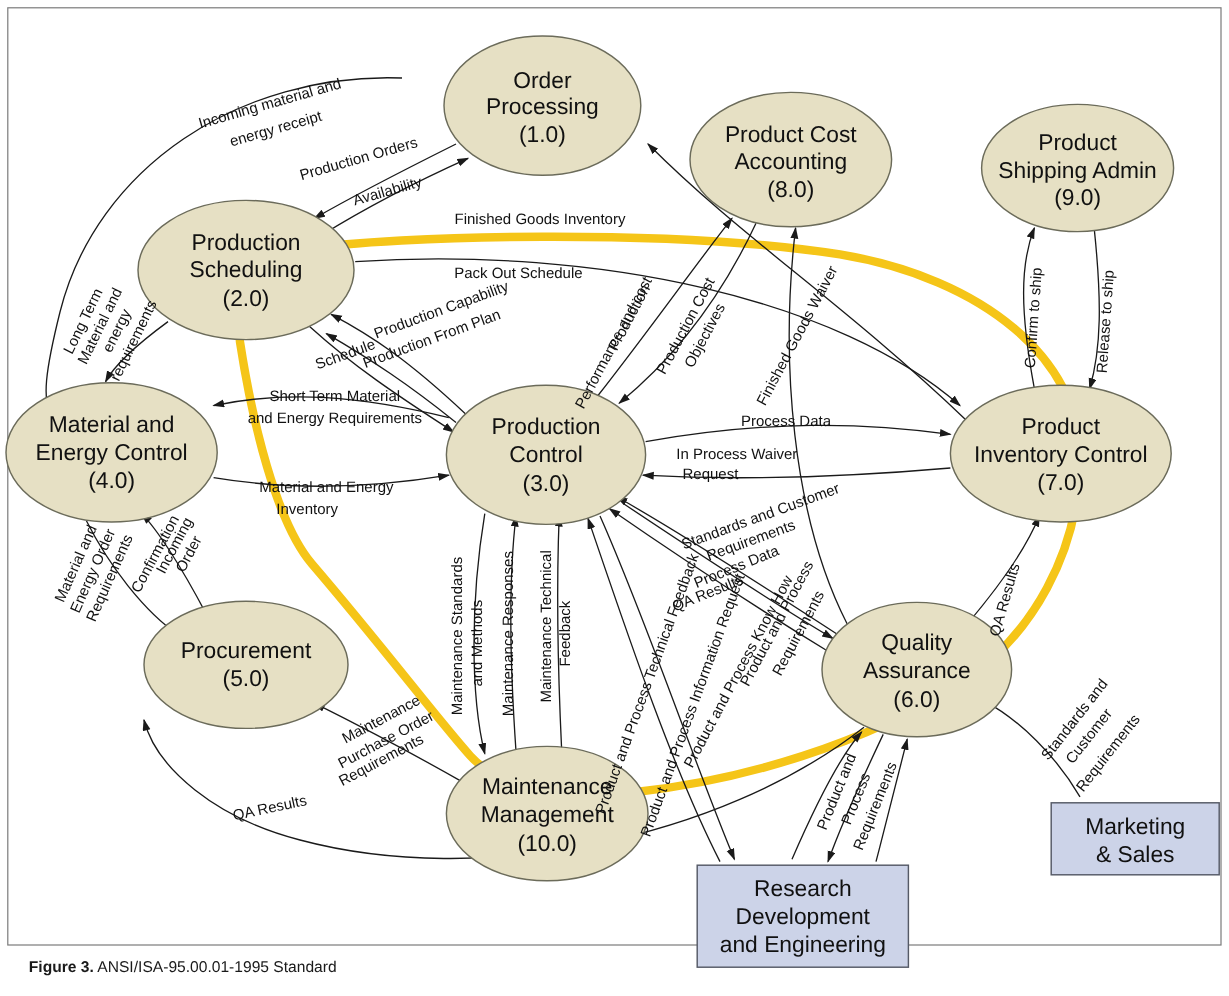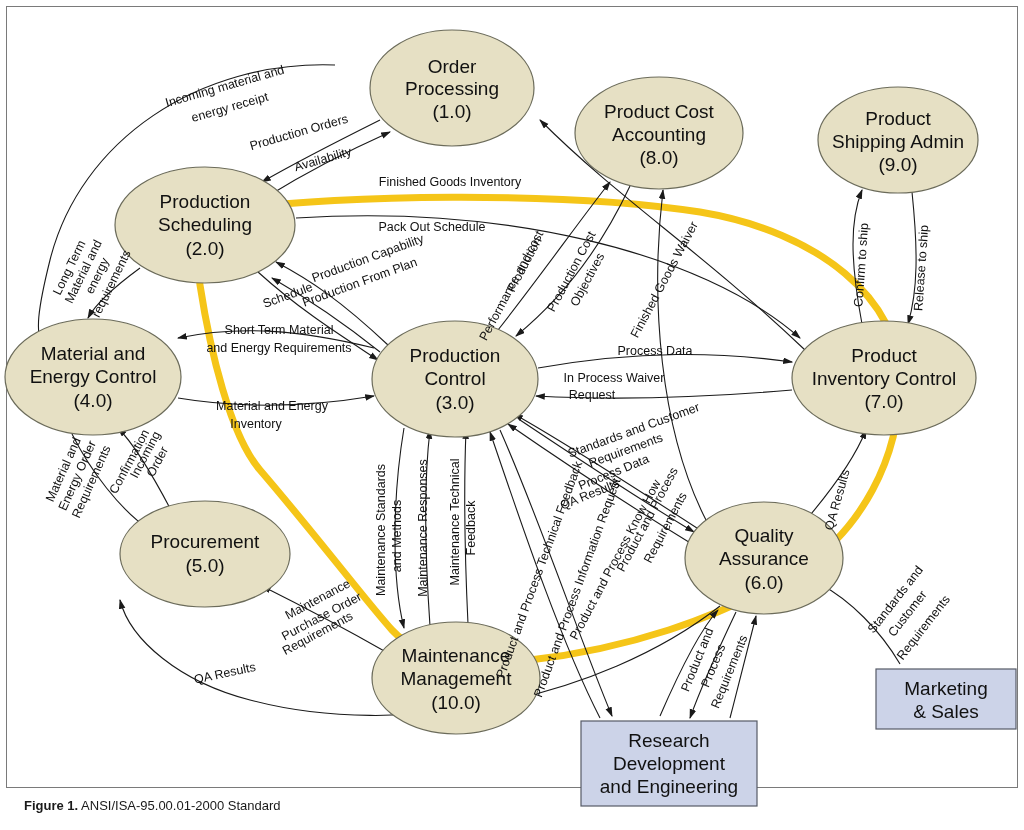--- a/index.html
+++ b/index.html
@@ -344,15 +344,15 @@
       <text class="flow-label" x="698" y="660" transform="rotate(-68 698 660)">Product and</text>
       <text class="flow-label" x="714" y="666" transform="rotate(-68 714 666)">Process</text>
       <text class="flow-label" x="730" y="672" transform="rotate(-68 730 672)">Requirements</text>
 
       <text class="flow-label" x="648" y="520" transform="rotate(-62 648 520)">Product and Process</text>
       <text class="flow-label" x="666" y="528" transform="rotate(-62 666 528)">Requirements</text>
     </g>
   </svg>
 
   <div class="caption">
-    <b>Figure 1.</b><span> ANSI/ISA-95.00.01-2000 Standard</span>
+    <b>Figure 3.</b><span> ANSI/ISA-95.00.01-1995 Standard</span>
   </div>
 </div>
 
 </body></html>

